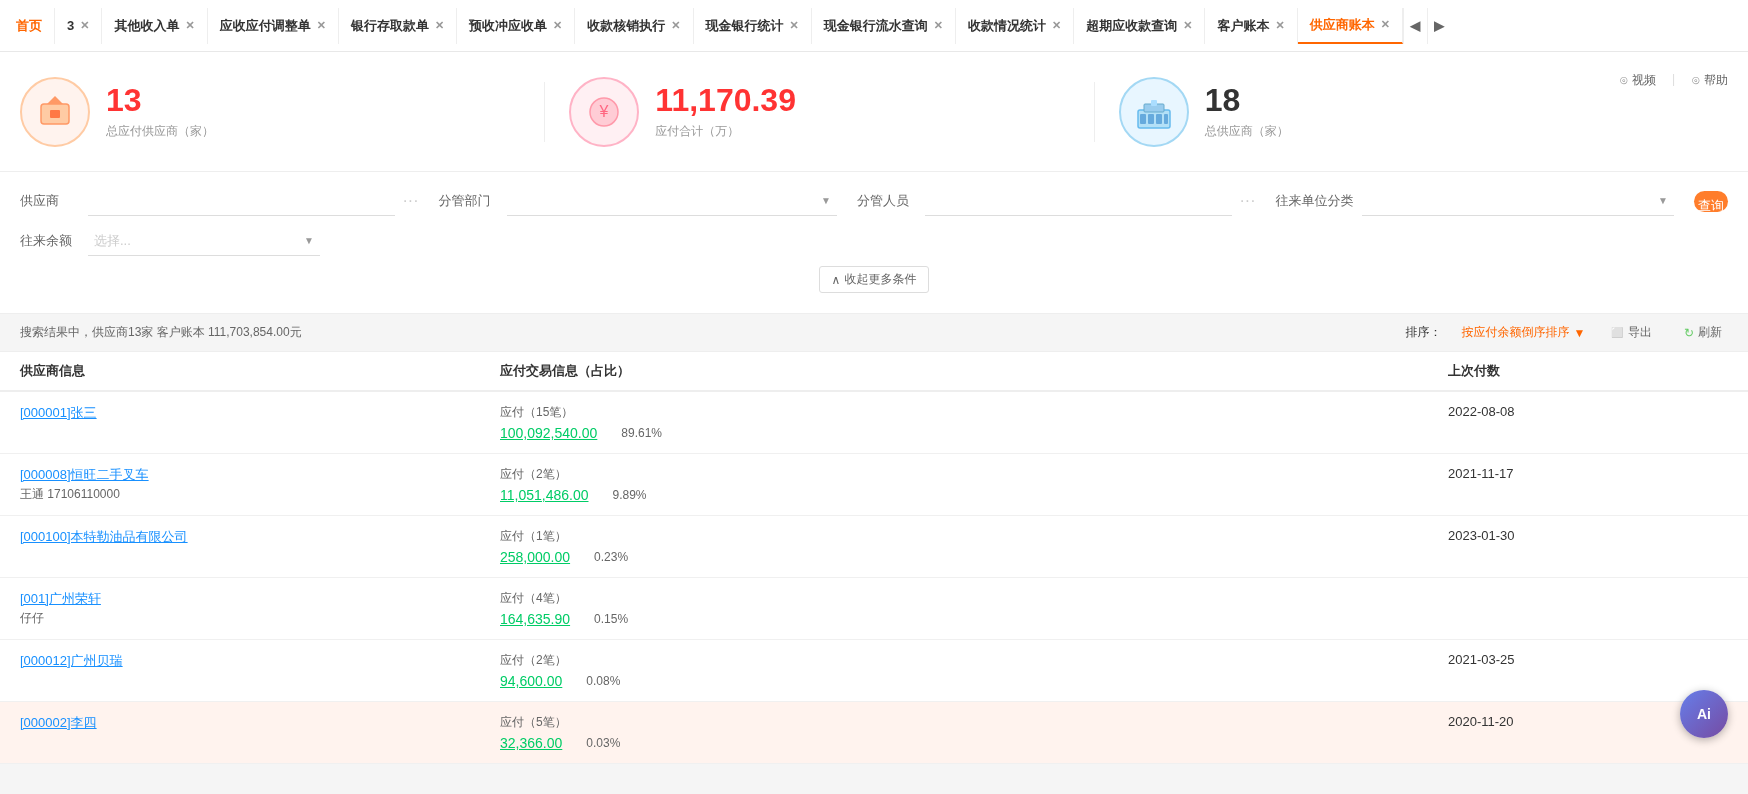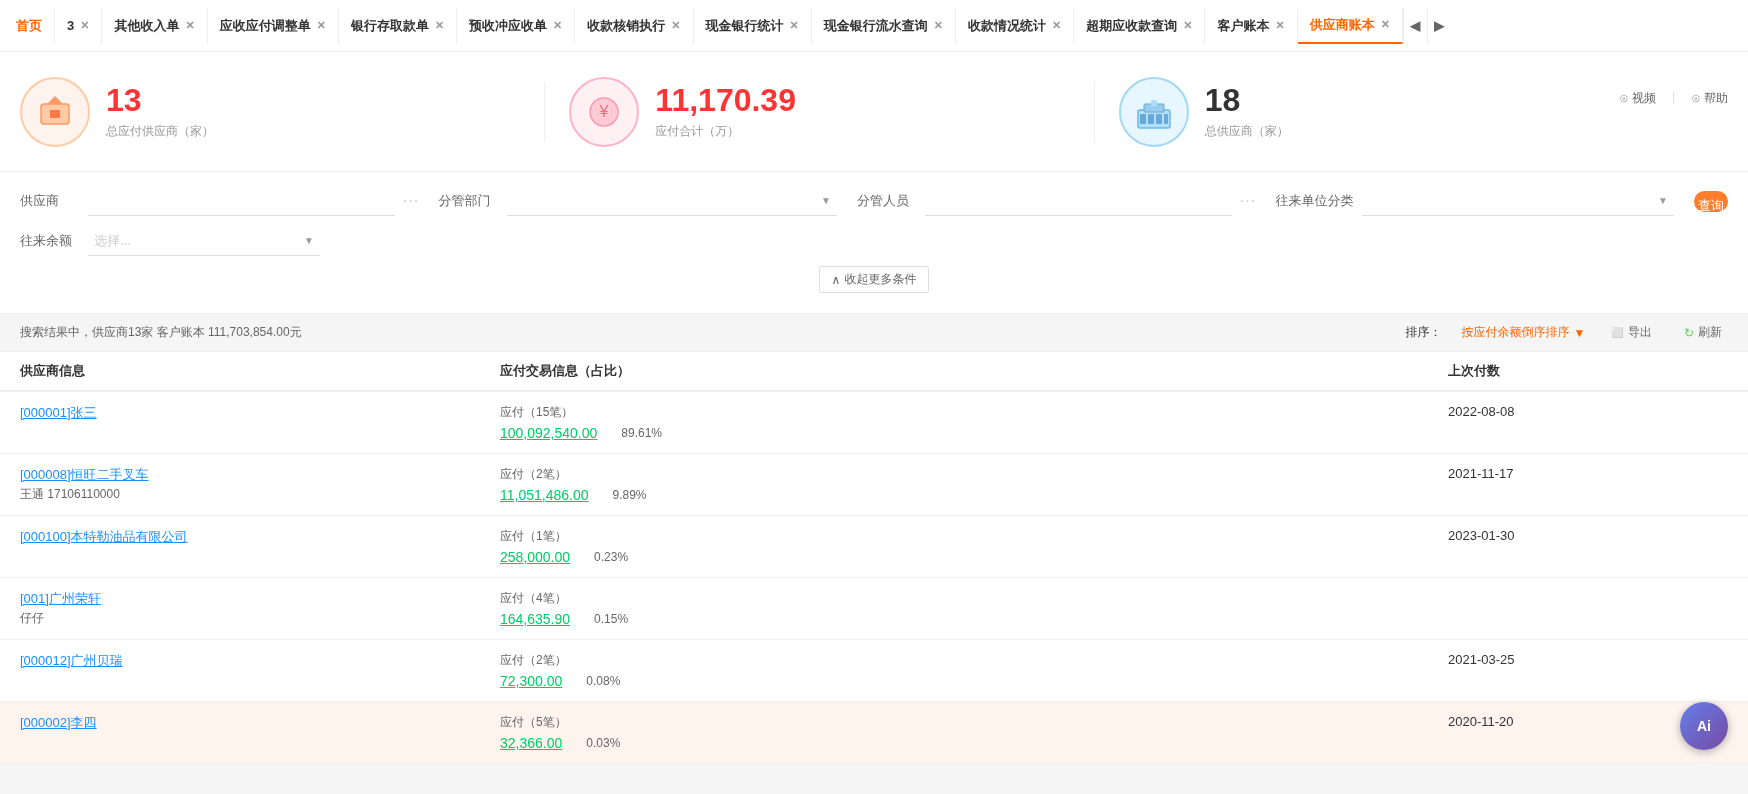--- a/index.html
+++ b/index.html
@@ -25,21 +25,21 @@
       border-bottom: 1px solid #eee; height: 120px;
     }
     .stat-block { display: flex; align-items: center; flex: 1; }
     .stat-icon { width: 70px; height: 70px; border-radius: 50%; display: flex; align-items: center; justify-content: center; margin-right: 16px; font-size: 28px; }
     .stat-icon.orange { background: #fff3ee; border: 2px solid #ffcba4; color: #ff7d45; }
     .stat-icon.pink { background: #fff0f3; border: 2px solid #ffb3c6; color: #ff6b8a; }
     .stat-icon.blue { background: #e8f6ff; border: 2px solid #a3d8f4; color: #4db6f0; }
     .stat-text .big-num { font-size: 32px; font-weight: bold; color: #ff3333; line-height: 1.1; }
     .stat-text .label { font-size: 12px; color: #999; margin-top: 4px; }
     .stat-divider { width: 1px; background: #eee; height: 60px; margin: 0 24px; }
-    .header-actions { display: flex; gap: 16px; font-size: 12px; color: #666; margin-left: auto; align-self: flex-start; padding-top: 4px; margin-top: 18px; }
+    .header-actions { display: flex; gap: 16px; font-size: 12px; color: #666; margin-left: auto; align-self: flex-start; padding-top: 4px; }
     .header-actions span { cursor: pointer; }
 
     
     .filter-area {
       background: #fff; padding: 14px 20px; border-bottom: 1px solid #eee;
     }
     .filter-row { display: flex; align-items: center; gap: 20px; margin-bottom: 10px; }
     .filter-item { display: flex; align-items: center; gap: 8px; flex: 1; }
     .filter-label { color: #666; font-size: 13px; white-space: nowrap; min-width: 60px; }
     .filter-input {
@@ -104,21 +104,21 @@
     .tx-row { display: flex; align-items: center; gap: 12px; margin-top: 4px; }
 
     
     .table-scroll { overflow-y: auto; max-height: 440px; }
     .table-scroll::-webkit-scrollbar { width: 6px; }
     .table-scroll::-webkit-scrollbar-track { background: #f1f1f1; }
     .table-scroll::-webkit-scrollbar-thumb { background: #ccc; border-radius: 3px; }
 
     
     .ai-btn {
-      position: fixed; right: 20px; bottom: 44px;
+      position: fixed; right: 20px; bottom: 56px;
       background: linear-gradient(135deg, #667eea 0%, #764ba2 100%);
       color: #fff; border-radius: 50%; width: 48px; height: 48px;
       display: flex; align-items: center; justify-content: center;
       font-size: 14px; font-weight: bold; cursor: pointer; box-shadow: 0 2px 8px rgba(0,0,0,0.3);
     }
   </style>
 </head>
 <body>
 
 <div class="navbar">
@@ -361,21 +361,21 @@
       <div class="last-pay"></div>
     </div>
 
     <div class="table-row">
       <div class="cell-content">
         <a class="supplier-link">[000012]广州贝瑞</a>
       </div>
       <div class="cell-content">
         <span class="tx-label">应付（2笔）</span>
         <div class="tx-row">
-          <a class="tx-amount">72,300.00</a>
+          <a class="tx-amount">94,600.00</a>
           <span class="tx-percent">0.08%</span>
         </div>
       </div>
       <div class="last-pay">2021-03-25</div>
     </div>
 
     <div class="table-row" style="background: #fff3ee;">
       <div class="cell-content">
         <a class="supplier-link">[000002]李四</a>
       </div>

